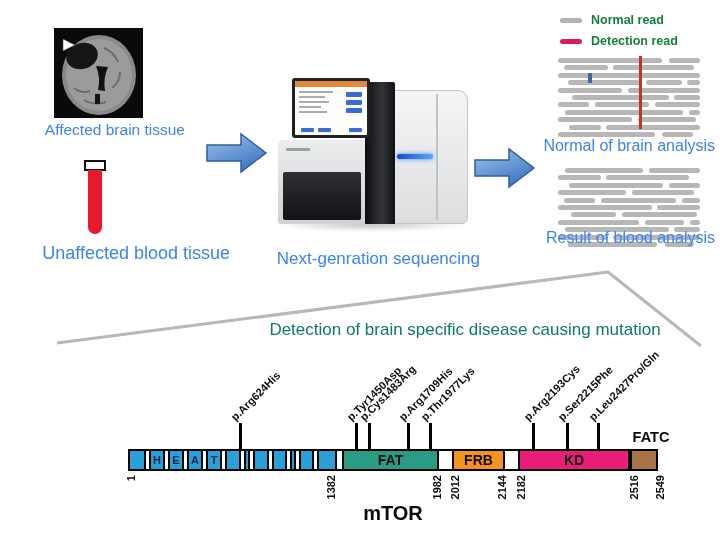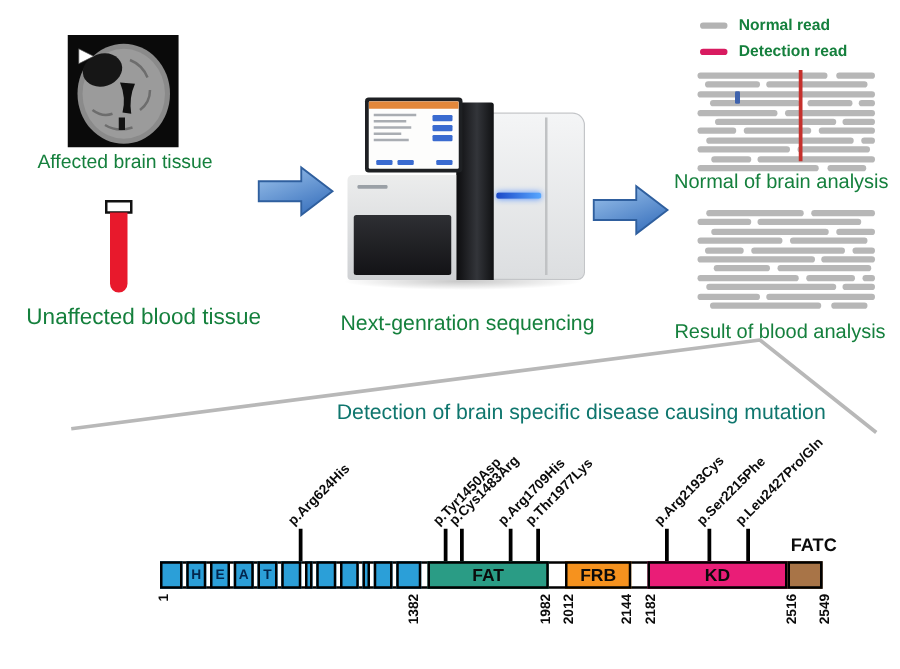--- a/index.html
+++ b/index.html
@@ -1,19 +1,19 @@
 <!DOCTYPE html>
 <html><head>
 <meta charset="utf-8">
 <style>
   html,body{margin:0;padding:0;background:#fff;}
   .stage{position:relative;width:720px;height:535px;background:#fff;overflow:hidden;
          font-family:"Liberation Sans",sans-serif;color:#1a1a1a;}
   .abs{position:absolute;}
-  .caption{position:absolute;text-align:center;color:#15803d;letter-spacing:0;}
+  .caption{position:absolute;text-align:right;color:#3b82f6;letter-spacing:0;}
 
   
   .mri{left:54px;top:28px;}
   .tube-cap{left:84px;top:160px;width:22px;height:11px;background:#fff;border:2px solid #111;box-sizing:border-box;}
   .tube-body{left:88px;top:170px;width:14px;height:64px;background:#e8192c;border-radius:0 0 7px 7px;}
 
   
   .seq{left:270px;top:70px;width:200px;height:162px;}
   .seq *{position:absolute;}
   .seq-shadow{left:4px;right:4px;bottom:0;height:14px;background:radial-gradient(ellipse at center,rgba(0,0,0,.22),rgba(0,0,0,0) 70%);}
@@ -240,21 +240,21 @@
       </div>
       <div class="read-row">
         <span class="read-seg" style="left: 0%; width: 35%;"></span>
         <span class="read-seg" style="left: 39%; width: 61%;"></span>
       </div>
       <div class="read-row">
         <span class="read-seg" style="left: 7%; width: 63%;"></span>
         <span class="read-seg" style="left: 75%; width: 21%;"></span>
       </div>
     </div>
-  <div class="caption" style="left:533px;top:257px;width:182px;font-size:16px;">Result of blood analysis</div>
+  <div class="caption" style="left:533px;top:229px;width:182px;font-size:16px;">Result of blood analysis</div>
 
   <svg class="abs callout-svg" width="720" height="535" viewBox="0 0 720 535" style="pointer-events:none;">
     <polyline points="57,343 608,272 701,346" fill="none" stroke="#b8b8b8" stroke-width="3" stroke-linejoin="round"></polyline>
   </svg>
   <div class="abs callout-title" style="color:#0f766e;">Detection of brain specific disease causing mutation</div>
 
   <div class="abs" style="left:0;top:0;width:720px;height:535px;">
     <div class="abs">
         <div class="mut-tick" style="left: 239px;"></div>
         <div class="mut-label" style="left: 237px;">p.Arg624His</div>
@@ -303,15 +303,16 @@
     <div class="abs">
         <div class="pos-num" style="left: 125px;">1</div>
         <div class="pos-num" style="left: 325px;">1382</div>
         <div class="pos-num" style="left: 431px;">1982</div>
         <div class="pos-num" style="left: 449px;">2012</div>
         <div class="pos-num" style="left: 496px;">2144</div>
         <div class="pos-num" style="left: 515px;">2182</div>
         <div class="pos-num" style="left: 628px;">2516</div>
         <div class="pos-num" style="left: 654px;">2549</div>
       </div>
+    <div class="abs mtor-name">mTOR</div>
   </div>
 
 </div>
 
 </body></html>

